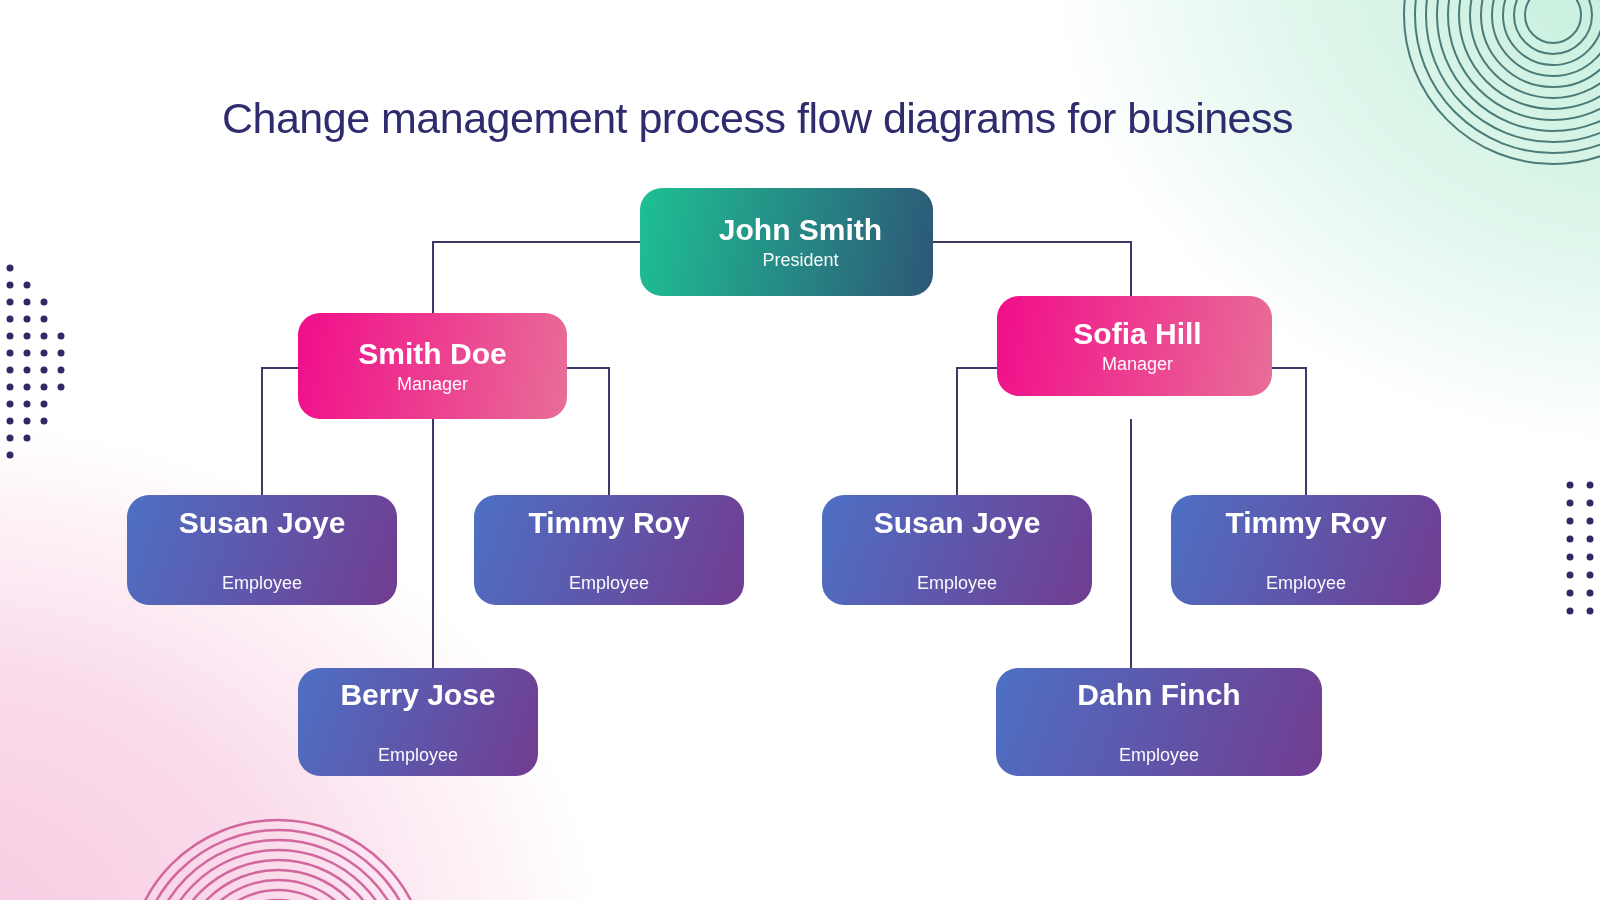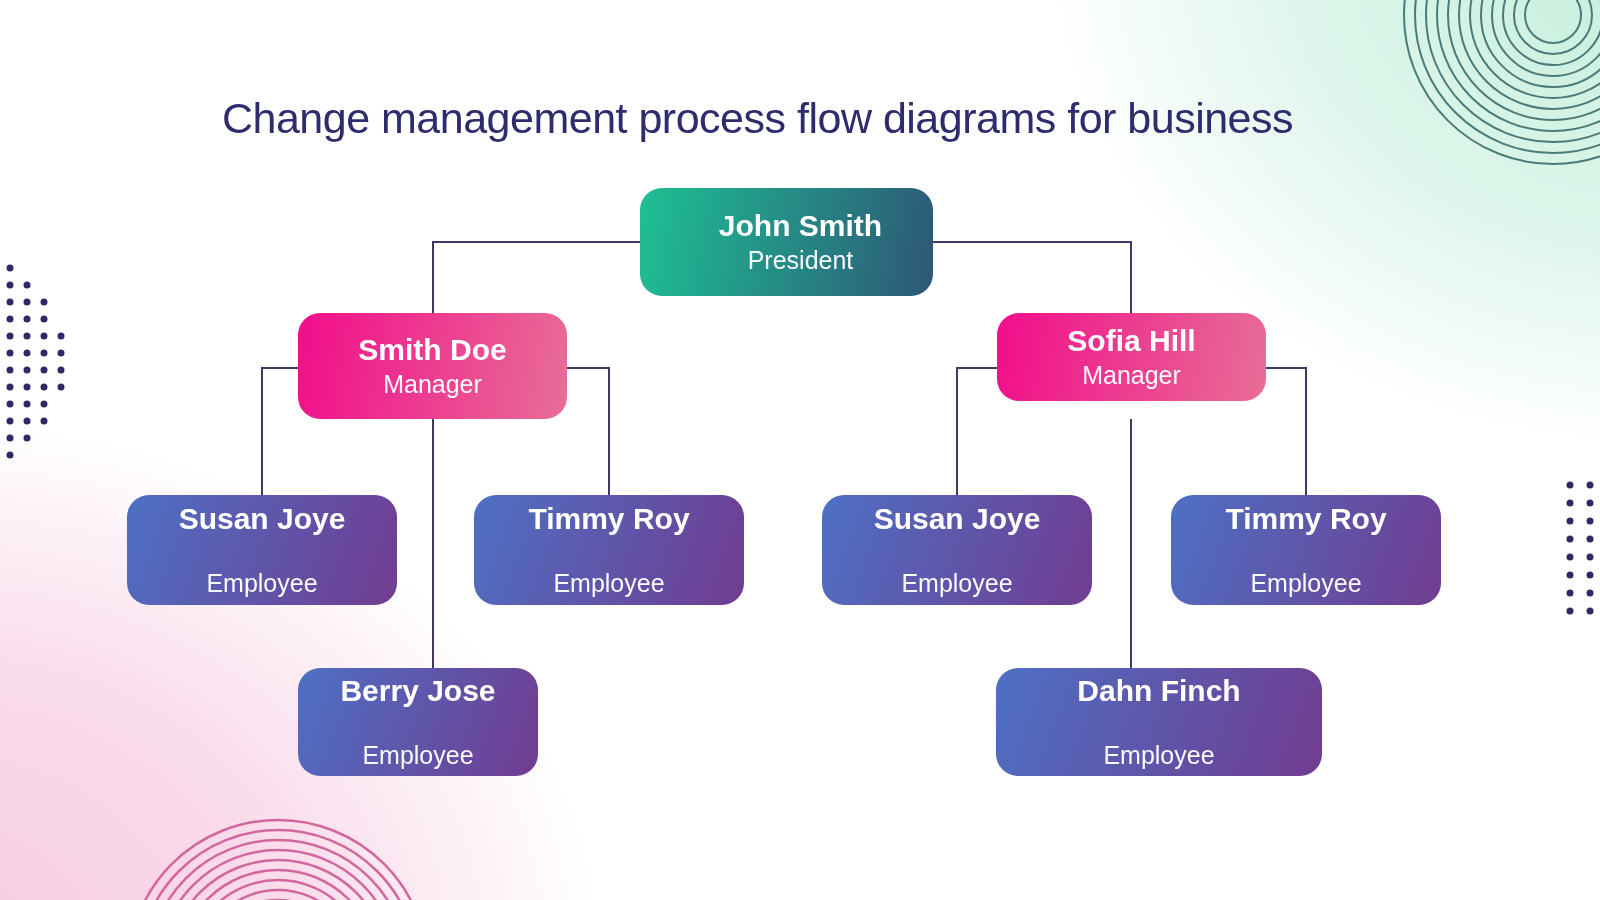--- a/index.html
+++ b/index.html
@@ -21,21 +21,21 @@
     font-size:43px;font-weight:400;letter-spacing:-.5px;
     color:#2e2c6e;
   }
   svg.layer{position:absolute;left:0;top:0;width:1600px;height:900px;pointer-events:none;}
   .node{
     position:absolute;border-radius:22px;color:#ffffff;
     display:flex;flex-direction:column;align-items:center;justify-content:center;
     gap:3px;text-align:center;
   }
   .node .node-name{font-size:30px;font-weight:700;line-height:1.15;}
-  .node .node-role{font-size:25px;font-weight:400;line-height:1.15;opacity:.97;}
+  .node .node-role{font-size:18px;font-weight:400;line-height:1.15;opacity:.97;}
   .node.president{background:linear-gradient(100deg,#1ec094 0%,#2d5777 100%);}
   .node.manager{background:linear-gradient(100deg,#f10d8a 0%,#e86e97 100%);}
   .node.employee{background:linear-gradient(110deg,#4d70c4 0%,#713c90 100%);gap:32px;}
 </style>
 </head>
 <body>
 
 <div class="canvas">
 
   <svg class="layer" id="deco-layer">
@@ -131,21 +131,21 @@
   <div class="node president" style="left:640px;top:188px;width:265px;height:108px;padding-left:28px;">
     <div class="node-name">John Smith</div>
     <div class="node-role">President</div>
   </div>
 
   <div class="node manager" style="left:298px;top:313px;width:269px;height:106px;">
     <div class="node-name">Smith Doe</div>
     <div class="node-role">Manager</div>
   </div>
 
-  <div class="node manager" style="left:997px;top:313px;width:269px;height:88px;">
+  <div class="node manager" style="left:997px;top:296px;width:269px;height:100px;padding-left:6px;">
     <div class="node-name">Sofia Hill</div>
     <div class="node-role">Manager</div>
   </div>
 
   <div class="node employee" style="left:127px;top:495px;width:270px;height:110px;">
     <div class="node-name">Susan Joye</div>
     <div class="node-role">Employee</div>
   </div>
 
   <div class="node employee" style="left:474px;top:495px;width:270px;height:110px;">

